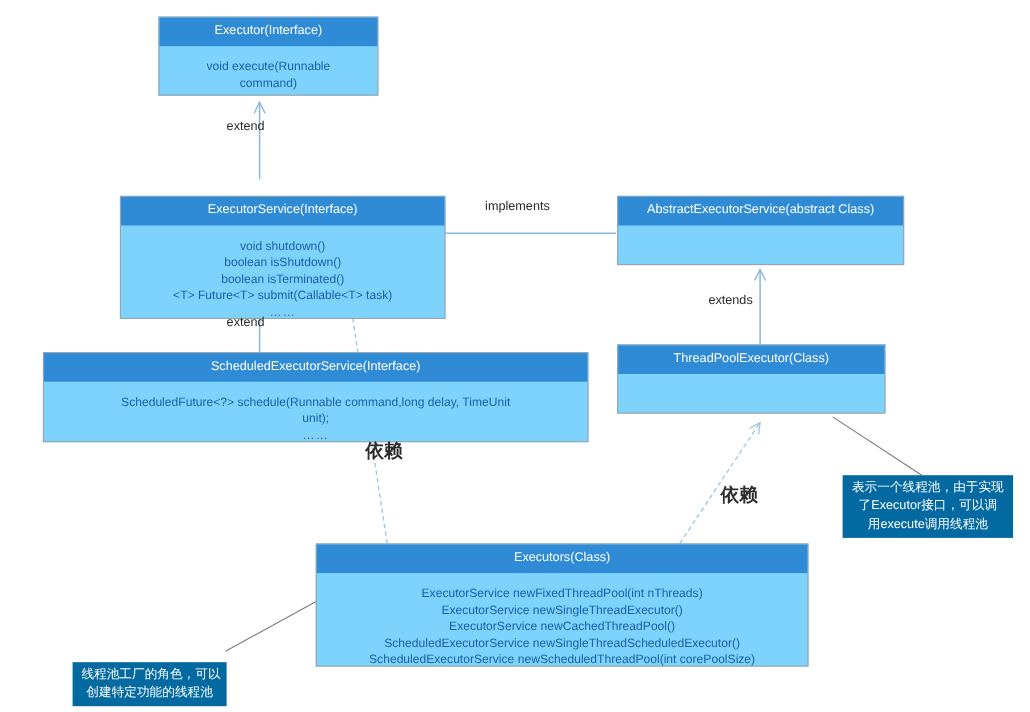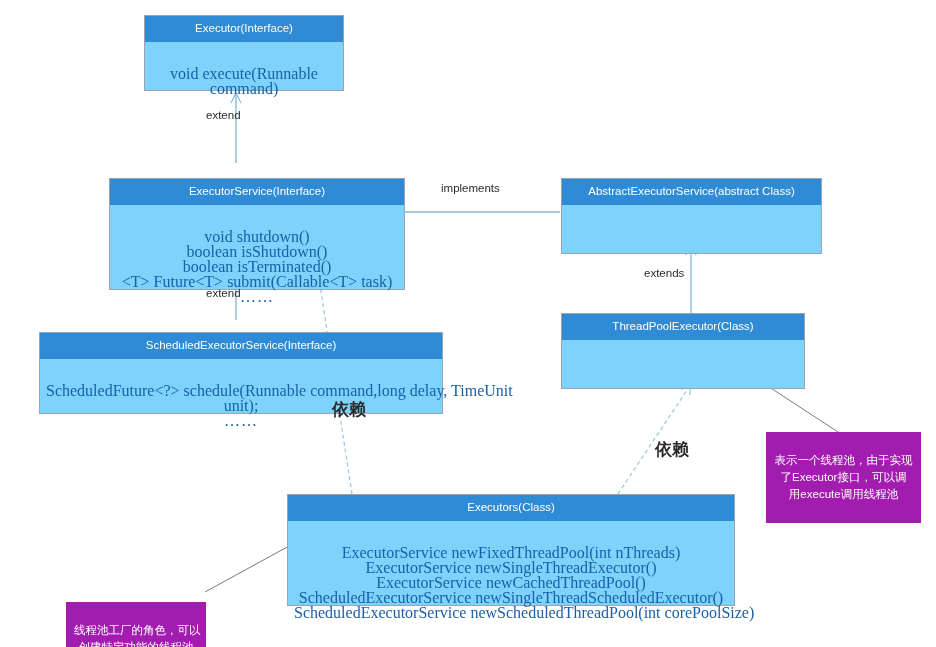--- a/index.html
+++ b/index.html
@@ -28,39 +28,38 @@
     font-size:11.5px;
     line-height:1.2;
     padding:6px 4px;
     box-sizing:border-box;
     white-space:nowrap;
     overflow:hidden;
   }
   .uml .body{
     color:#1b5fa8;
     text-align:center;
-    font-size:16px;
+    font-size:11px;
     line-height:15px;
-    padding:24px 6px;
-    box-sizing:border-box;
-    font-family:Liberation Serif, serif;
+    padding:12px 6px;
+    box-sizing:border-box;
   }
   .uml .body .ln{display:block;white-space:nowrap;}
   .uml .body .dots{display:block;letter-spacing:1px;}
 
   
   .note{
     position:absolute;
     box-sizing:border-box;
-    background:#a21caf;
+    background:#0369a1;
     color:#ffffff;
     font-size:11.5px;
     line-height:17px;
     text-align:center;
-    padding:20px 8px;
+    padding:3px 8px;
     z-index:4;
   }
   .note .ln{display:block;white-space:nowrap;}
 
   
   .elabel{
     position:absolute;
     font-size:11.5px;
     color:#2b2b2b;
     white-space:nowrap;
@@ -145,21 +144,21 @@
       <span class="ln">&lt;T&gt; Future&lt;T&gt; submit(Callable&lt;T&gt; task)</span>
       <span class="dots">……</span>
     </div>
   </div>
 
   <div class="uml" style="left:561px;top:178px;width:261px;">
     <div class="hdr">AbstractExecutorService(abstract Class)</div>
     <div class="body" style="height:35px;"></div>
   </div>
 
-  <div class="uml" style="left:39px;top:332px;width:404px;">
+  <div class="uml" style="left:39px;top:320px;width:496px;">
     <div class="hdr">ScheduledExecutorService(Interface)</div>
     <div class="body" style="height:54px;">
       <span class="ln">ScheduledFuture&lt;?&gt; schedule(Runnable command,long delay, TimeUnit</span>
       <span class="ln">unit);</span>
       <span class="dots">……</span>
     </div>
   </div>
 
   <div class="uml" style="left:561px;top:313px;width:244px;">
     <div class="hdr">ThreadPoolExecutor(Class)</div>

